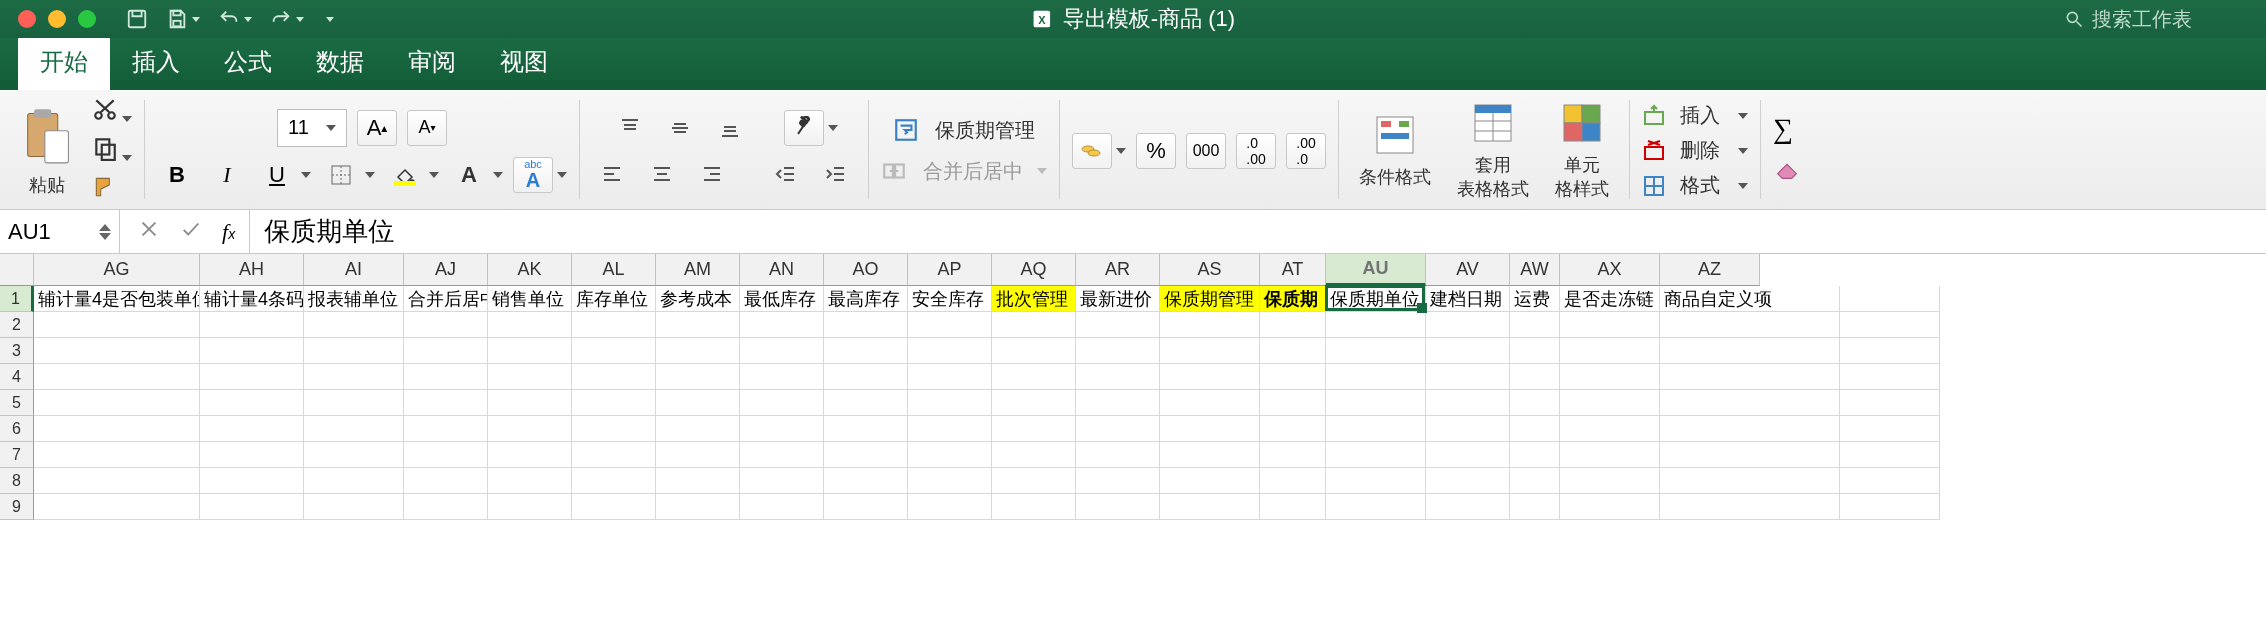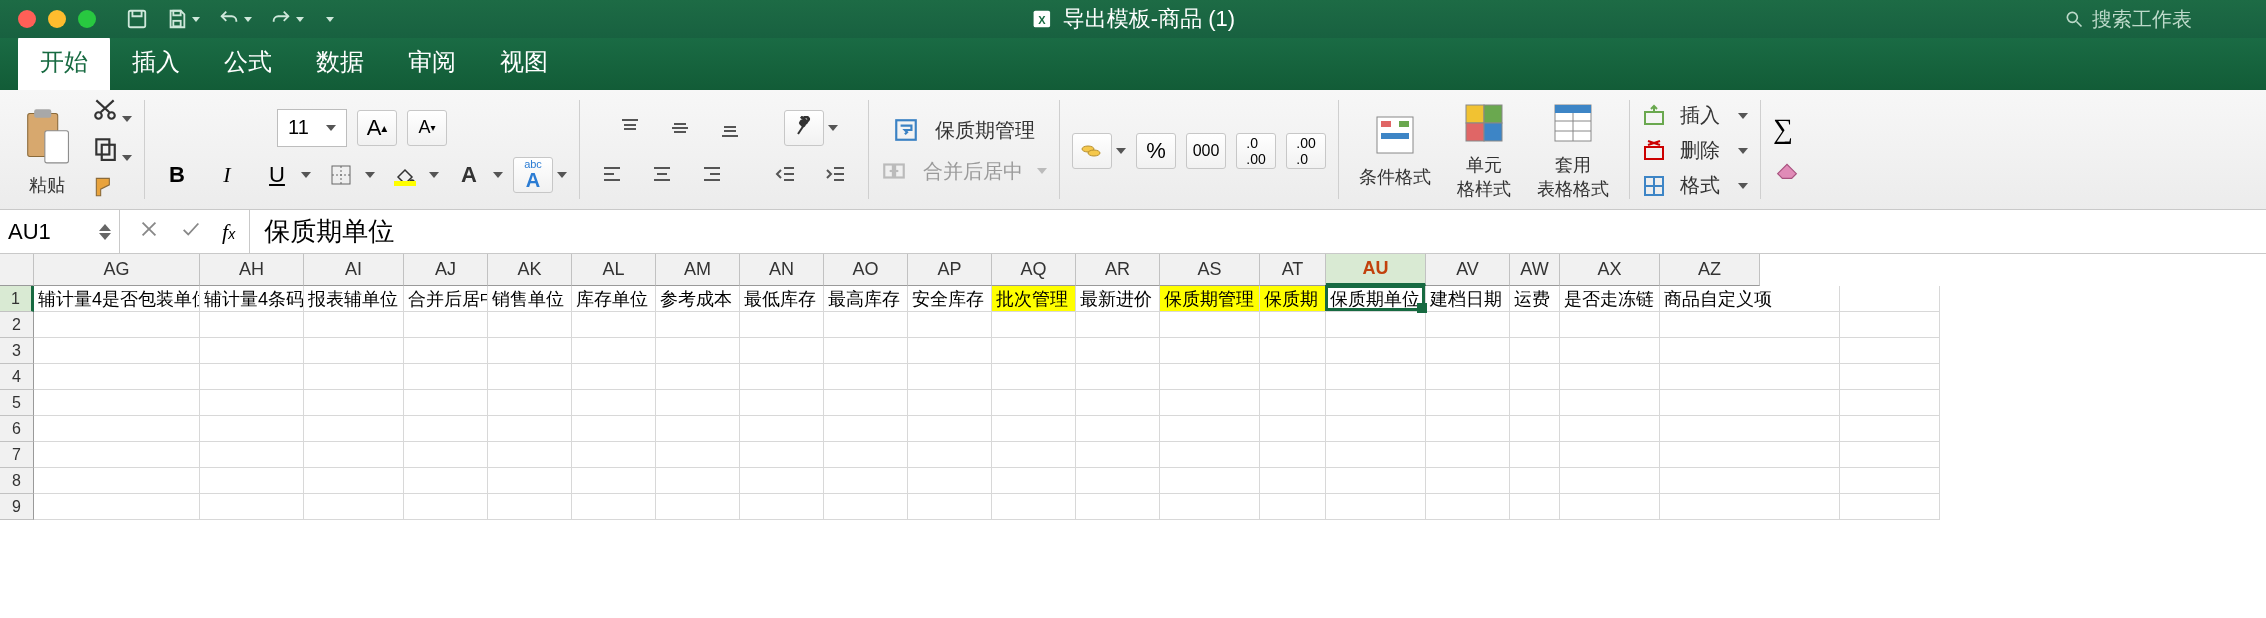--- a/index.html
+++ b/index.html
@@ -55,21 +55,21 @@
   .namebox .stepper span{width:0;height:0;border-left:6px solid transparent;border-right:6px solid transparent;}
   .namebox .stepper .up{border-bottom:7px solid #666;}
   .namebox .stepper .dn{border-top:7px solid #666;}
   .fbar .fx-area{display:flex; align-items:center; gap:20px; padding-left:18px;}
   .fbar .fx-area svg{width:22px;height:22px;}
   .fx-lbl{font-style:italic; font-family:Georgia,serif; font-size:22px;}
   .fbar input.formula { flex:1; border:none; outline:none; font-size:26px; padding-left:14px; border-left:1px solid #c9c9c9; margin-left:14px; height:100%;}
   .corner { width:34px; height:32px; border-right:1px solid #c2c2c2; border-bottom:1px solid #9a9a9a; background:#f1f1f1; flex-shrink:0;}
   .colhdrs { display:flex; height:32px; }
   .colhdr { border-right:1px solid #c2c2c2; border-bottom:1px solid #9a9a9a; background:#f1f1f1; display:flex; align-items:center; justify-content:center; font-size:18px; color:#333; flex-shrink:0;}
-  .colhdr.active{background:#d9ead3; color:#c2410c; font-weight:600; border-bottom:3px solid #176a41;}
+  .colhdr.active{background:#d9ead3; color:#737373; font-weight:600; border-bottom:3px solid #176a41;}
   .rowhdrs { display:flex; flex-direction:column;}
   .rowhdr { width:34px; height:26px; border-right:1px solid #9a9a9a; border-bottom:1px solid #c2c2c2; background:#f1f1f1; display:flex; align-items:center; justify-content:center; font-size:16px; color:#333;}
   .rowhdr.active{background:#d9ead3; border-right:3px solid #176a41;}
   .cells-wrap{position:relative;}
   .cells { display:flex; flex-direction:column;}
   .crow { display:flex; height:26px;}
   .cell { border-right:1px solid #d8d8d8; border-bottom:1px solid #d8d8d8; font-size:18px; display:flex; align-items:center; padding:0 4px; white-space:nowrap; overflow:hidden; flex-shrink:0;}
   .cell.hl{background:#ffff00;}
   .sel-box{position:absolute; border:3px solid #176a41; pointer-events:none;}
   .sel-handle{position:absolute;width:10px;height:10px;background:#176a41;right:-5px;bottom:-5px;}
@@ -335,38 +335,38 @@
         <svg viewBox="0 0 44 44">
             <rect x="4" y="4" width="36" height="36" fill="#fff" stroke="#888"></rect>
             <rect x="8" y="8" width="10" height="6" fill="#e06666"></rect>
             <rect x="26" y="8" width="10" height="6" fill="#6aa84f"></rect>
             <rect x="8" y="20" width="28" height="6" fill="#3d85c6"></rect>
           </svg>
         <span class="lbl">条件格式</span>
       </div>
       <div class="big-btn">
         <svg viewBox="0 0 44 44">
-            <rect x="4" y="4" width="18" height="18" fill="#f1c232" stroke="#888"></rect>
-            <rect x="22" y="4" width="18" height="18" fill="#6aa84f" stroke="#888"></rect>
-            <rect x="4" y="22" width="18" height="18" fill="#e06666" stroke="#888"></rect>
-            <rect x="22" y="22" width="18" height="18" fill="#3d85c6" stroke="#888"></rect>
-          </svg>
-        <span class="lbl" style="white-space:pre;text-align:center;">单元
-格样式</span>
-      </div>
-      <div class="big-btn">
-        <svg viewBox="0 0 44 44">
             <rect x="4" y="4" width="36" height="36" fill="#fff" stroke="#888"></rect>
             <rect x="4" y="4" width="36" height="8" fill="#3d85c6"></rect>
             <line x1="4" y1="20" x2="40" y2="20" stroke="#888"></line>
             <line x1="4" y1="30" x2="40" y2="30" stroke="#888"></line>
             <line x1="22" y1="12" x2="22" y2="40" stroke="#888"></line>
           </svg>
         <span class="lbl" style="white-space:pre;text-align:center;">套用
 表格格式</span>
+      </div>
+      <div class="big-btn">
+        <svg viewBox="0 0 44 44">
+            <rect x="4" y="4" width="18" height="18" fill="#f1c232" stroke="#888"></rect>
+            <rect x="22" y="4" width="18" height="18" fill="#6aa84f" stroke="#888"></rect>
+            <rect x="4" y="22" width="18" height="18" fill="#e06666" stroke="#888"></rect>
+            <rect x="22" y="22" width="18" height="18" fill="#3d85c6" stroke="#888"></rect>
+          </svg>
+        <span class="lbl" style="white-space:pre;text-align:center;">单元
+格样式</span>
       </div>
     </div>
   </div>
   <div class="vsep"></div>
 
   <div class="group">
     <div style="display:flex;flex-direction:column;gap:8px;">
       <div class="cell-row">
           <svg viewBox="0 0 24 24" fill="none" stroke="#6aa84f" stroke-width="2">
             <rect x="3" y="8" width="18" height="12"></rect>
@@ -477,21 +477,21 @@
             <div class="cell" style="width: 84px;">合并后居中</div>
             <div class="cell" style="width: 84px;">销售单位</div>
             <div class="cell" style="width: 84px;">库存单位</div>
             <div class="cell" style="width: 84px;">参考成本</div>
             <div class="cell" style="width: 84px;">最低库存</div>
             <div class="cell" style="width: 84px;">最高库存</div>
             <div class="cell" style="width: 84px;">安全库存</div>
             <div class="cell hl" style="width: 84px;">批次管理</div>
             <div class="cell" style="width: 84px;">最新进价</div>
             <div class="cell hl" style="width: 100px;">保质期管理</div>
-            <div class="cell hl" style="width: 66px;">保质期</div>
+            <div class="cell hl" style="width: 66px; font-weight: bold;">保质期</div>
             <div class="cell" style="width: 100px;">保质期单位</div>
             <div class="cell" style="width: 84px;">建档日期</div>
             <div class="cell" style="width: 50px;">运费</div>
             <div class="cell" style="width: 100px;">是否走冻链</div>
             <div class="cell" style="width: 180px;">商品自定义项</div>
             <div class="cell" style="width: 100px;"></div>
           </div>
           <div class="crow">
             <div class="cell" style="width: 166px;"></div>
             <div class="cell" style="width: 104px;"></div>

